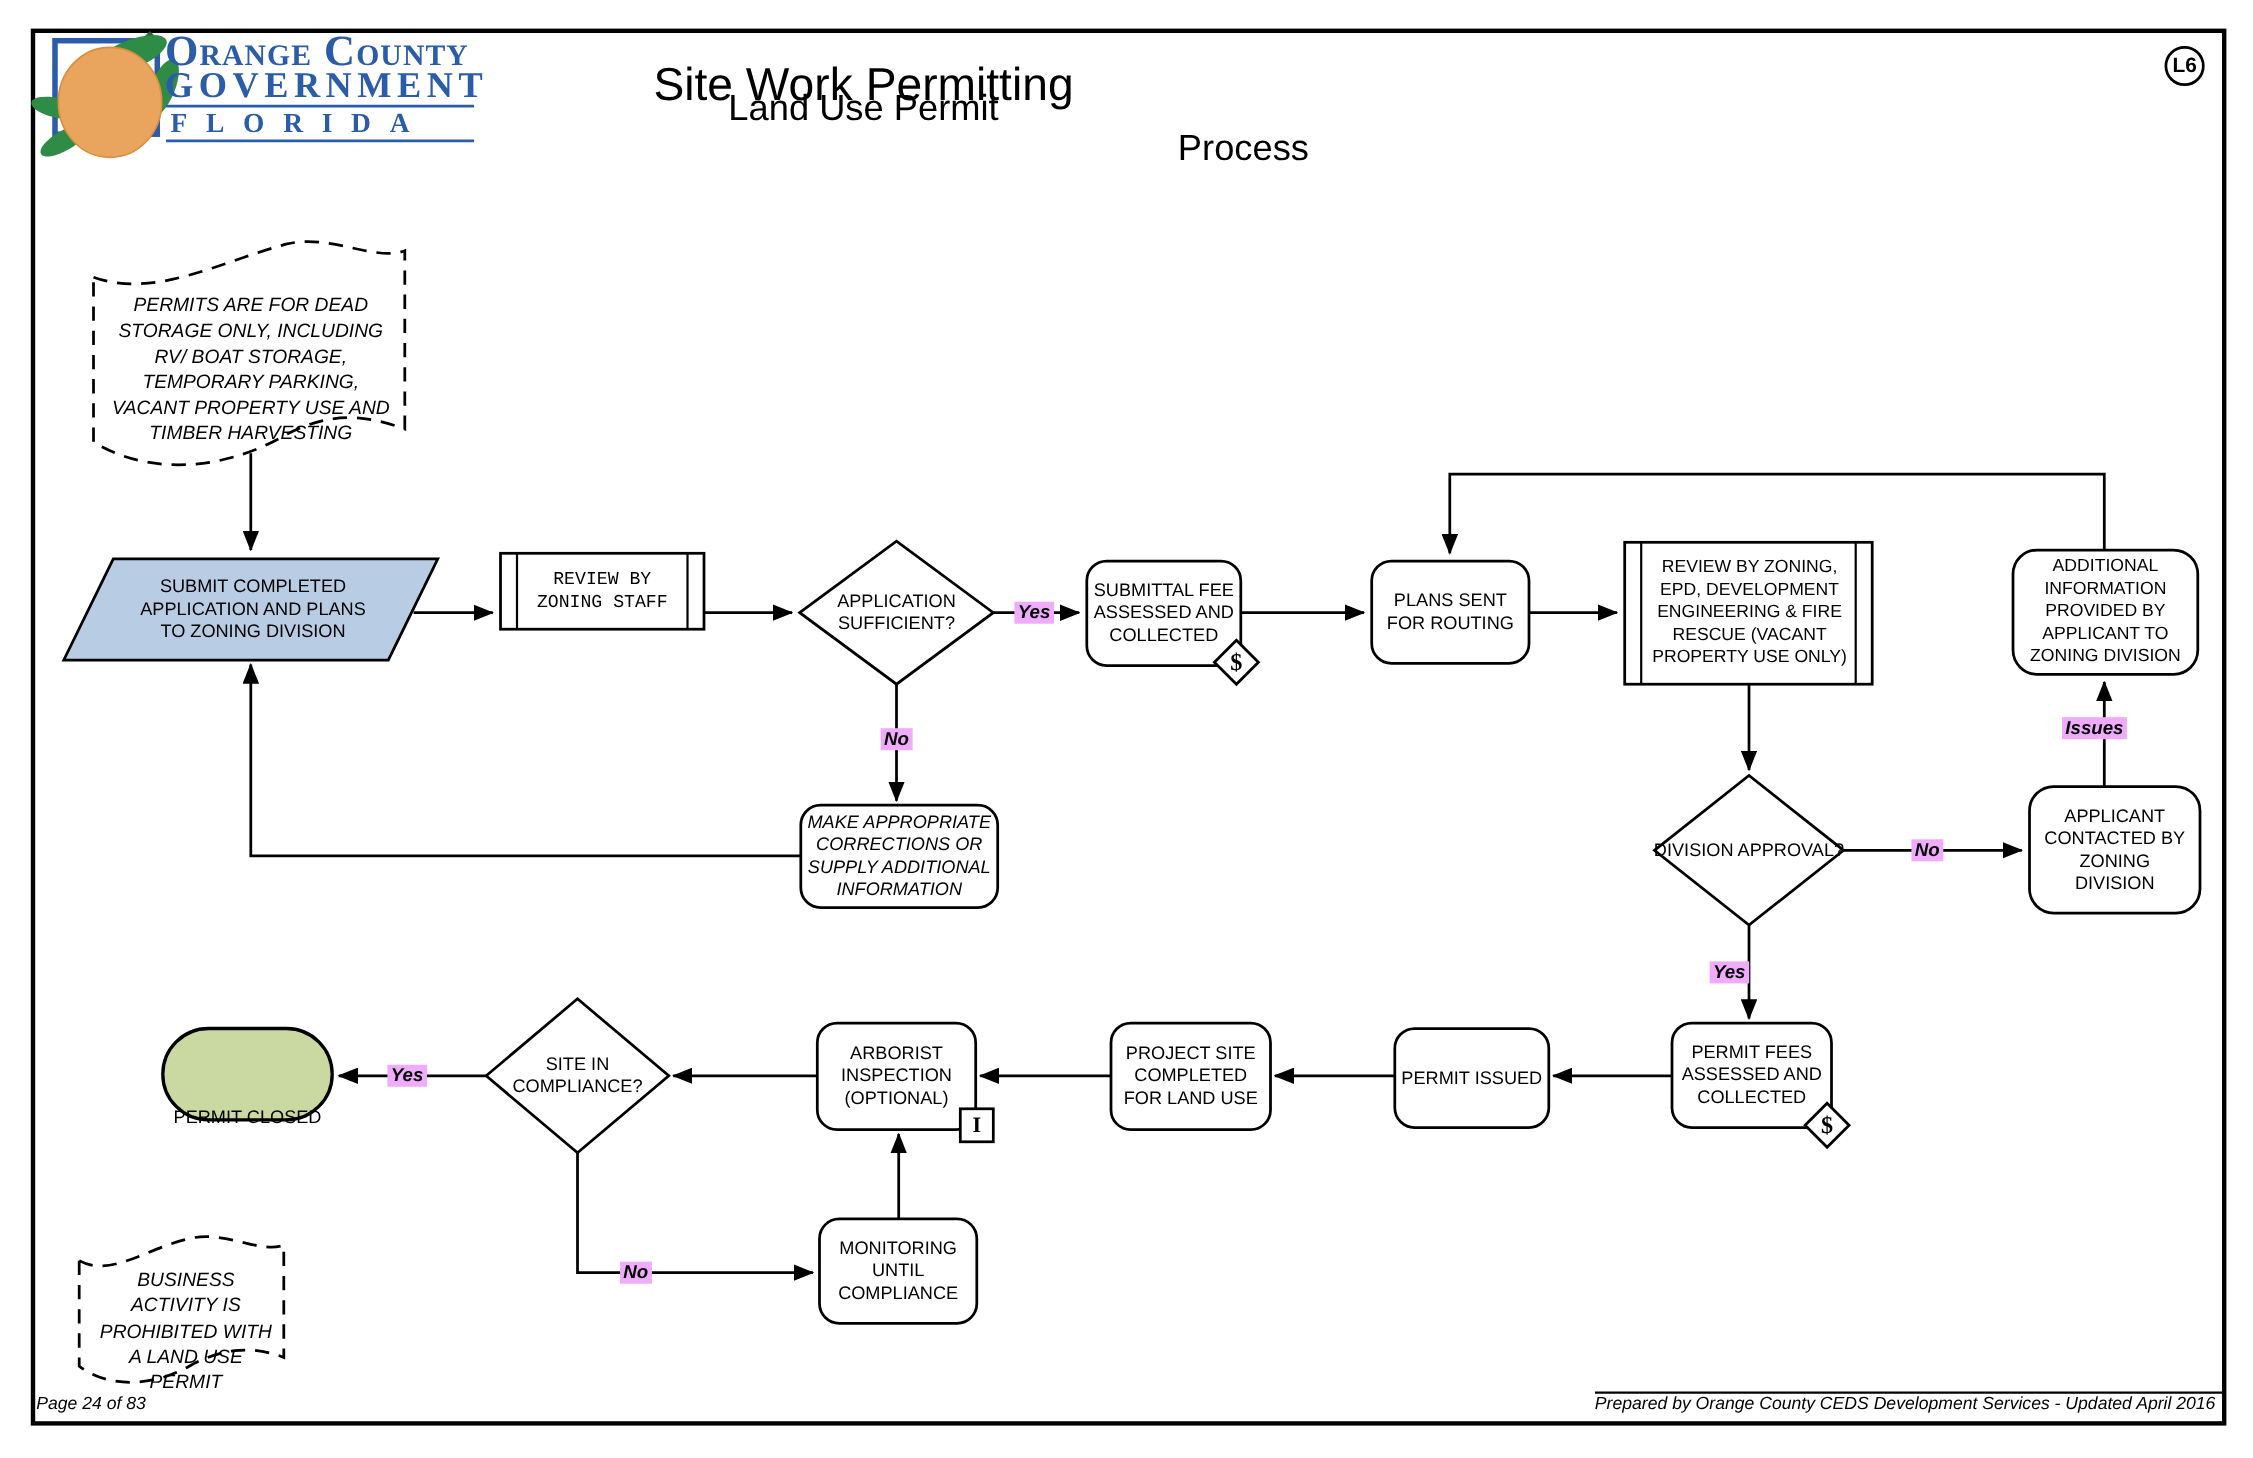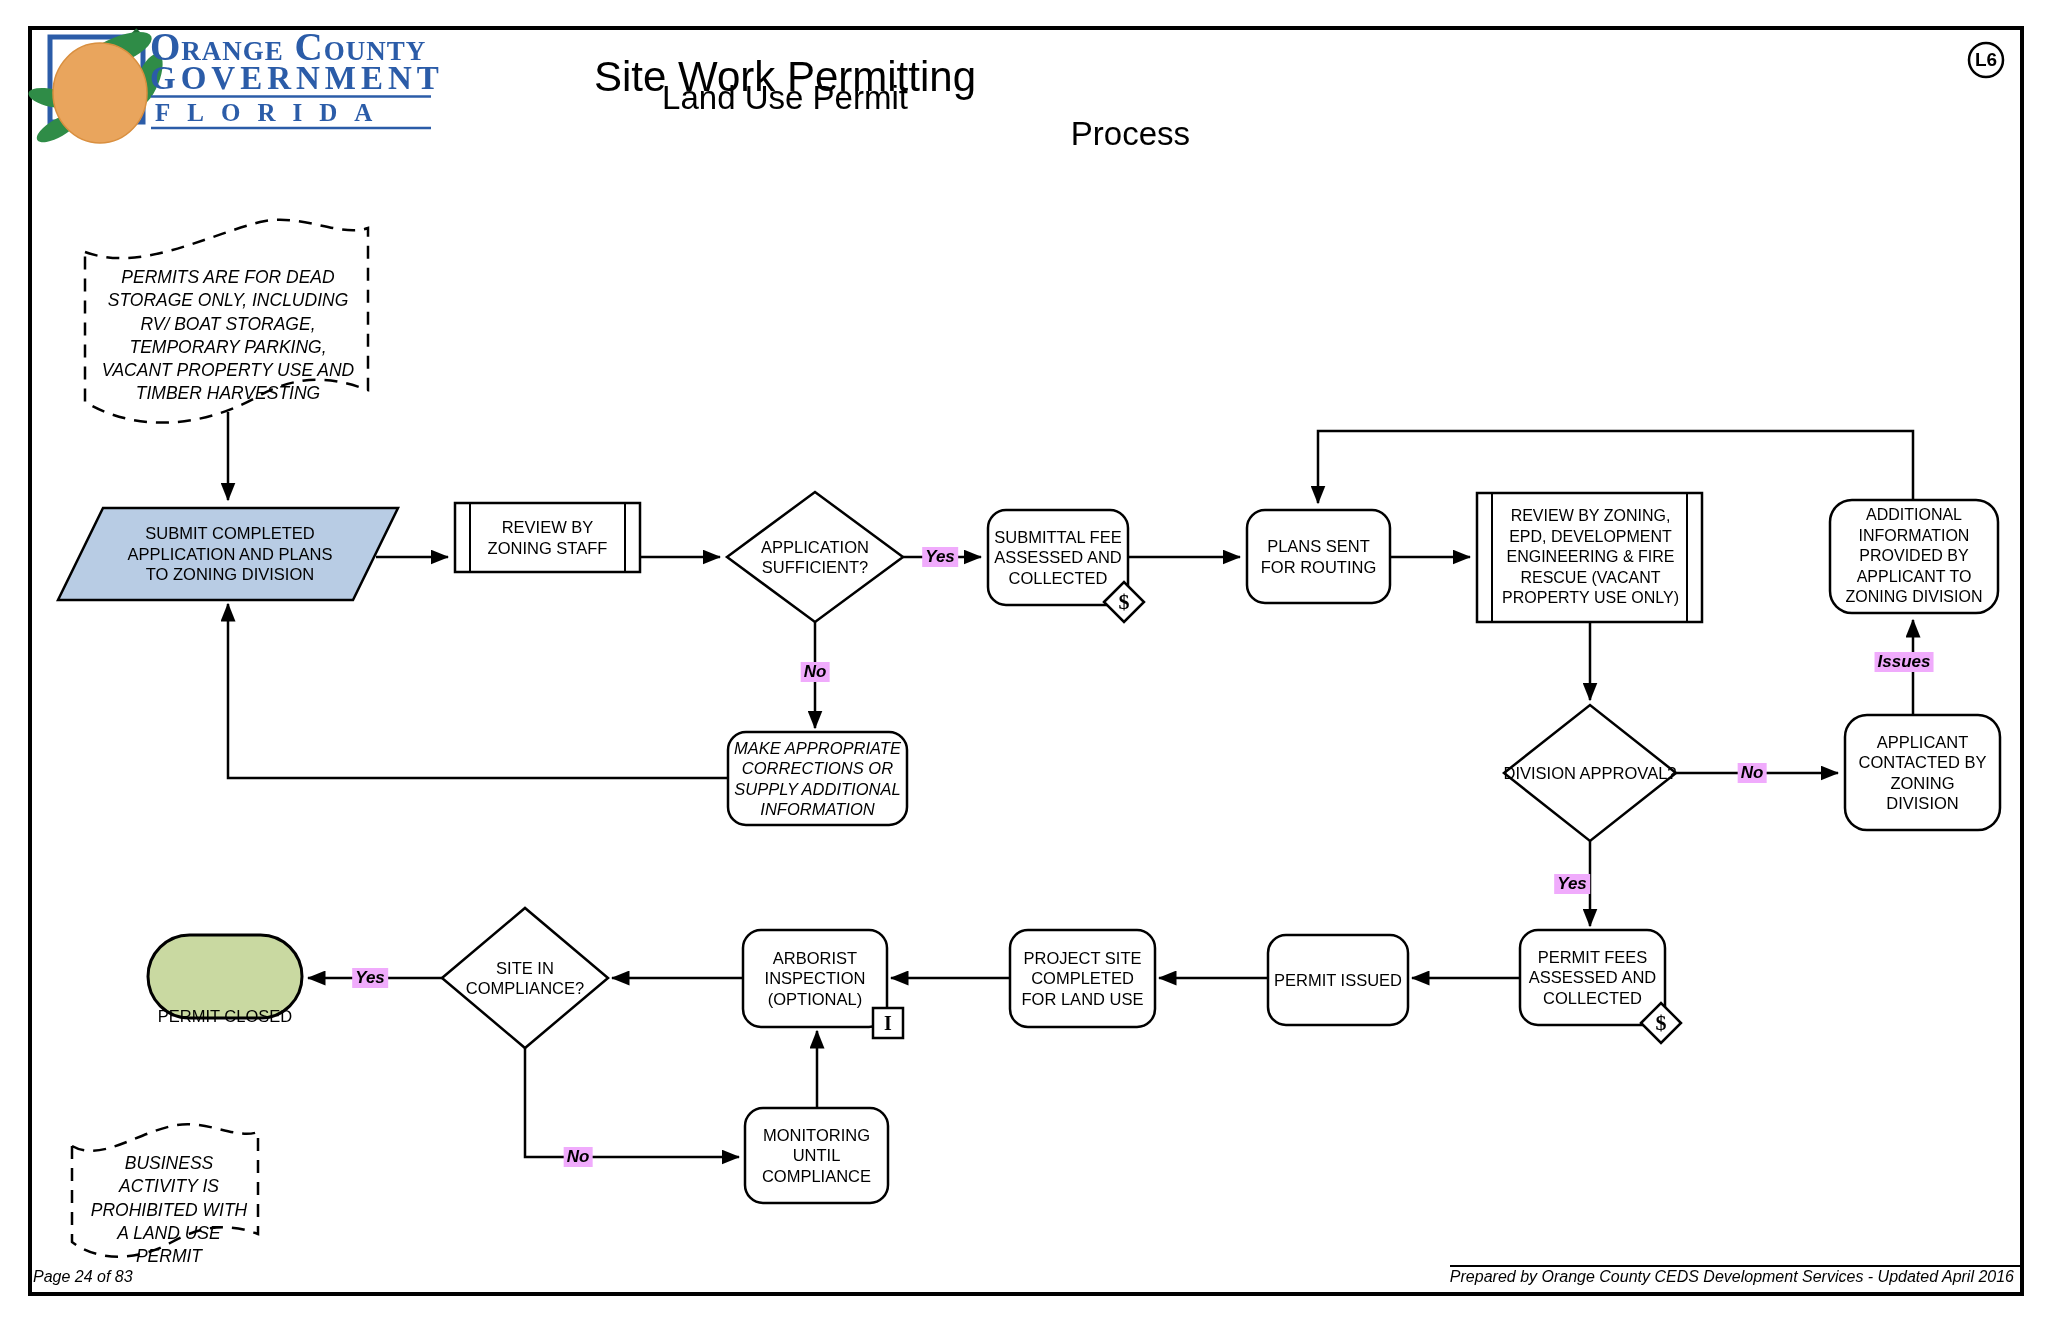--- a/index.html
+++ b/index.html
@@ -136,21 +136,21 @@
 
 <div class="title-line t-main">Site Work Permitting</div>
 <div class="title-line t-sub1">Land Use Permit</div>
 <div class="title-line t-sub2">Process</div>
 <div class="l6">L6</div>
 
 <div class="anno" style="left:100px; top:266px; width:256px;">PERMITS ARE FOR DEAD STORAGE ONLY, INCLUDING RV/ BOAT STORAGE, TEMPORARY PARKING, VACANT PROPERTY USE AND TIMBER HARVESTING</div>
 <div class="anno" style="left:86px; top:1152px; width:166px;">BUSINESS ACTIVITY IS PROHIBITED WITH A LAND USE PERMIT</div>
 
 <div class="txt" style="left:120px; top:508px; width:220px; height:92px;">SUBMIT COMPLETED APPLICATION AND PLANS TO ZONING DIVISION</div>
-<div class="txt" style="left:472px; top:503px; width:151px; height:69px;">REVIEW BY ZONING STAFF</div>
+<div class="txt" style="left:472px; top:503px; width:151px; height:69px;font-family:Liberation Mono, monospace;">REVIEW BY ZONING STAFF</div>
 <div class="txt" style="left:735px; top:493px; width:160px; height:128px;">APPLICATION SUFFICIENT?</div>
 <div class="txt" style="left:992px; top:510px; width:132px; height:95px;">SUBMITTAL FEE ASSESSED AND COLLECTED</div>
 <div class="txt" style="left:1251px; top:510px; width:135px; height:93px;">PLANS SENT FOR ROUTING</div>
 <div class="txt small" style="left:1496px; top:493px; width:189px; height:129px;">REVIEW BY ZONING, EPD, DEVELOPMENT ENGINEERING &amp; FIRE RESCUE (VACANT PROPERTY USE ONLY)</div>
 <div class="txt small" style="left:1834px; top:500px; width:160px; height:113px;">ADDITIONAL INFORMATION PROVIDED BY APPLICANT TO ZONING DIVISION</div>
 <div class="txt" style="left:1500px; top:705px; width:180px; height:136px;">DIVISION APPROVAL?</div>
 <div class="txt" style="left:1852px; top:715px; width:141px; height:115px;">APPLICANT CONTACTED BY ZONING DIVISION</div>
 <div class="txt" style="left:733px; top:732px; width:169px; height:93px;font-style:italic;">MAKE APPROPRIATE CORRECTIONS OR SUPPLY ADDITIONAL INFORMATION</div>
 <div class="txt" style="left:1524px; top:930px; width:137px; height:95px;">PERMIT FEES ASSESSED AND COLLECTED</div>
 <div class="txt" style="left:1272px; top:935px; width:132px; height:90px;">PERMIT ISSUED</div>

